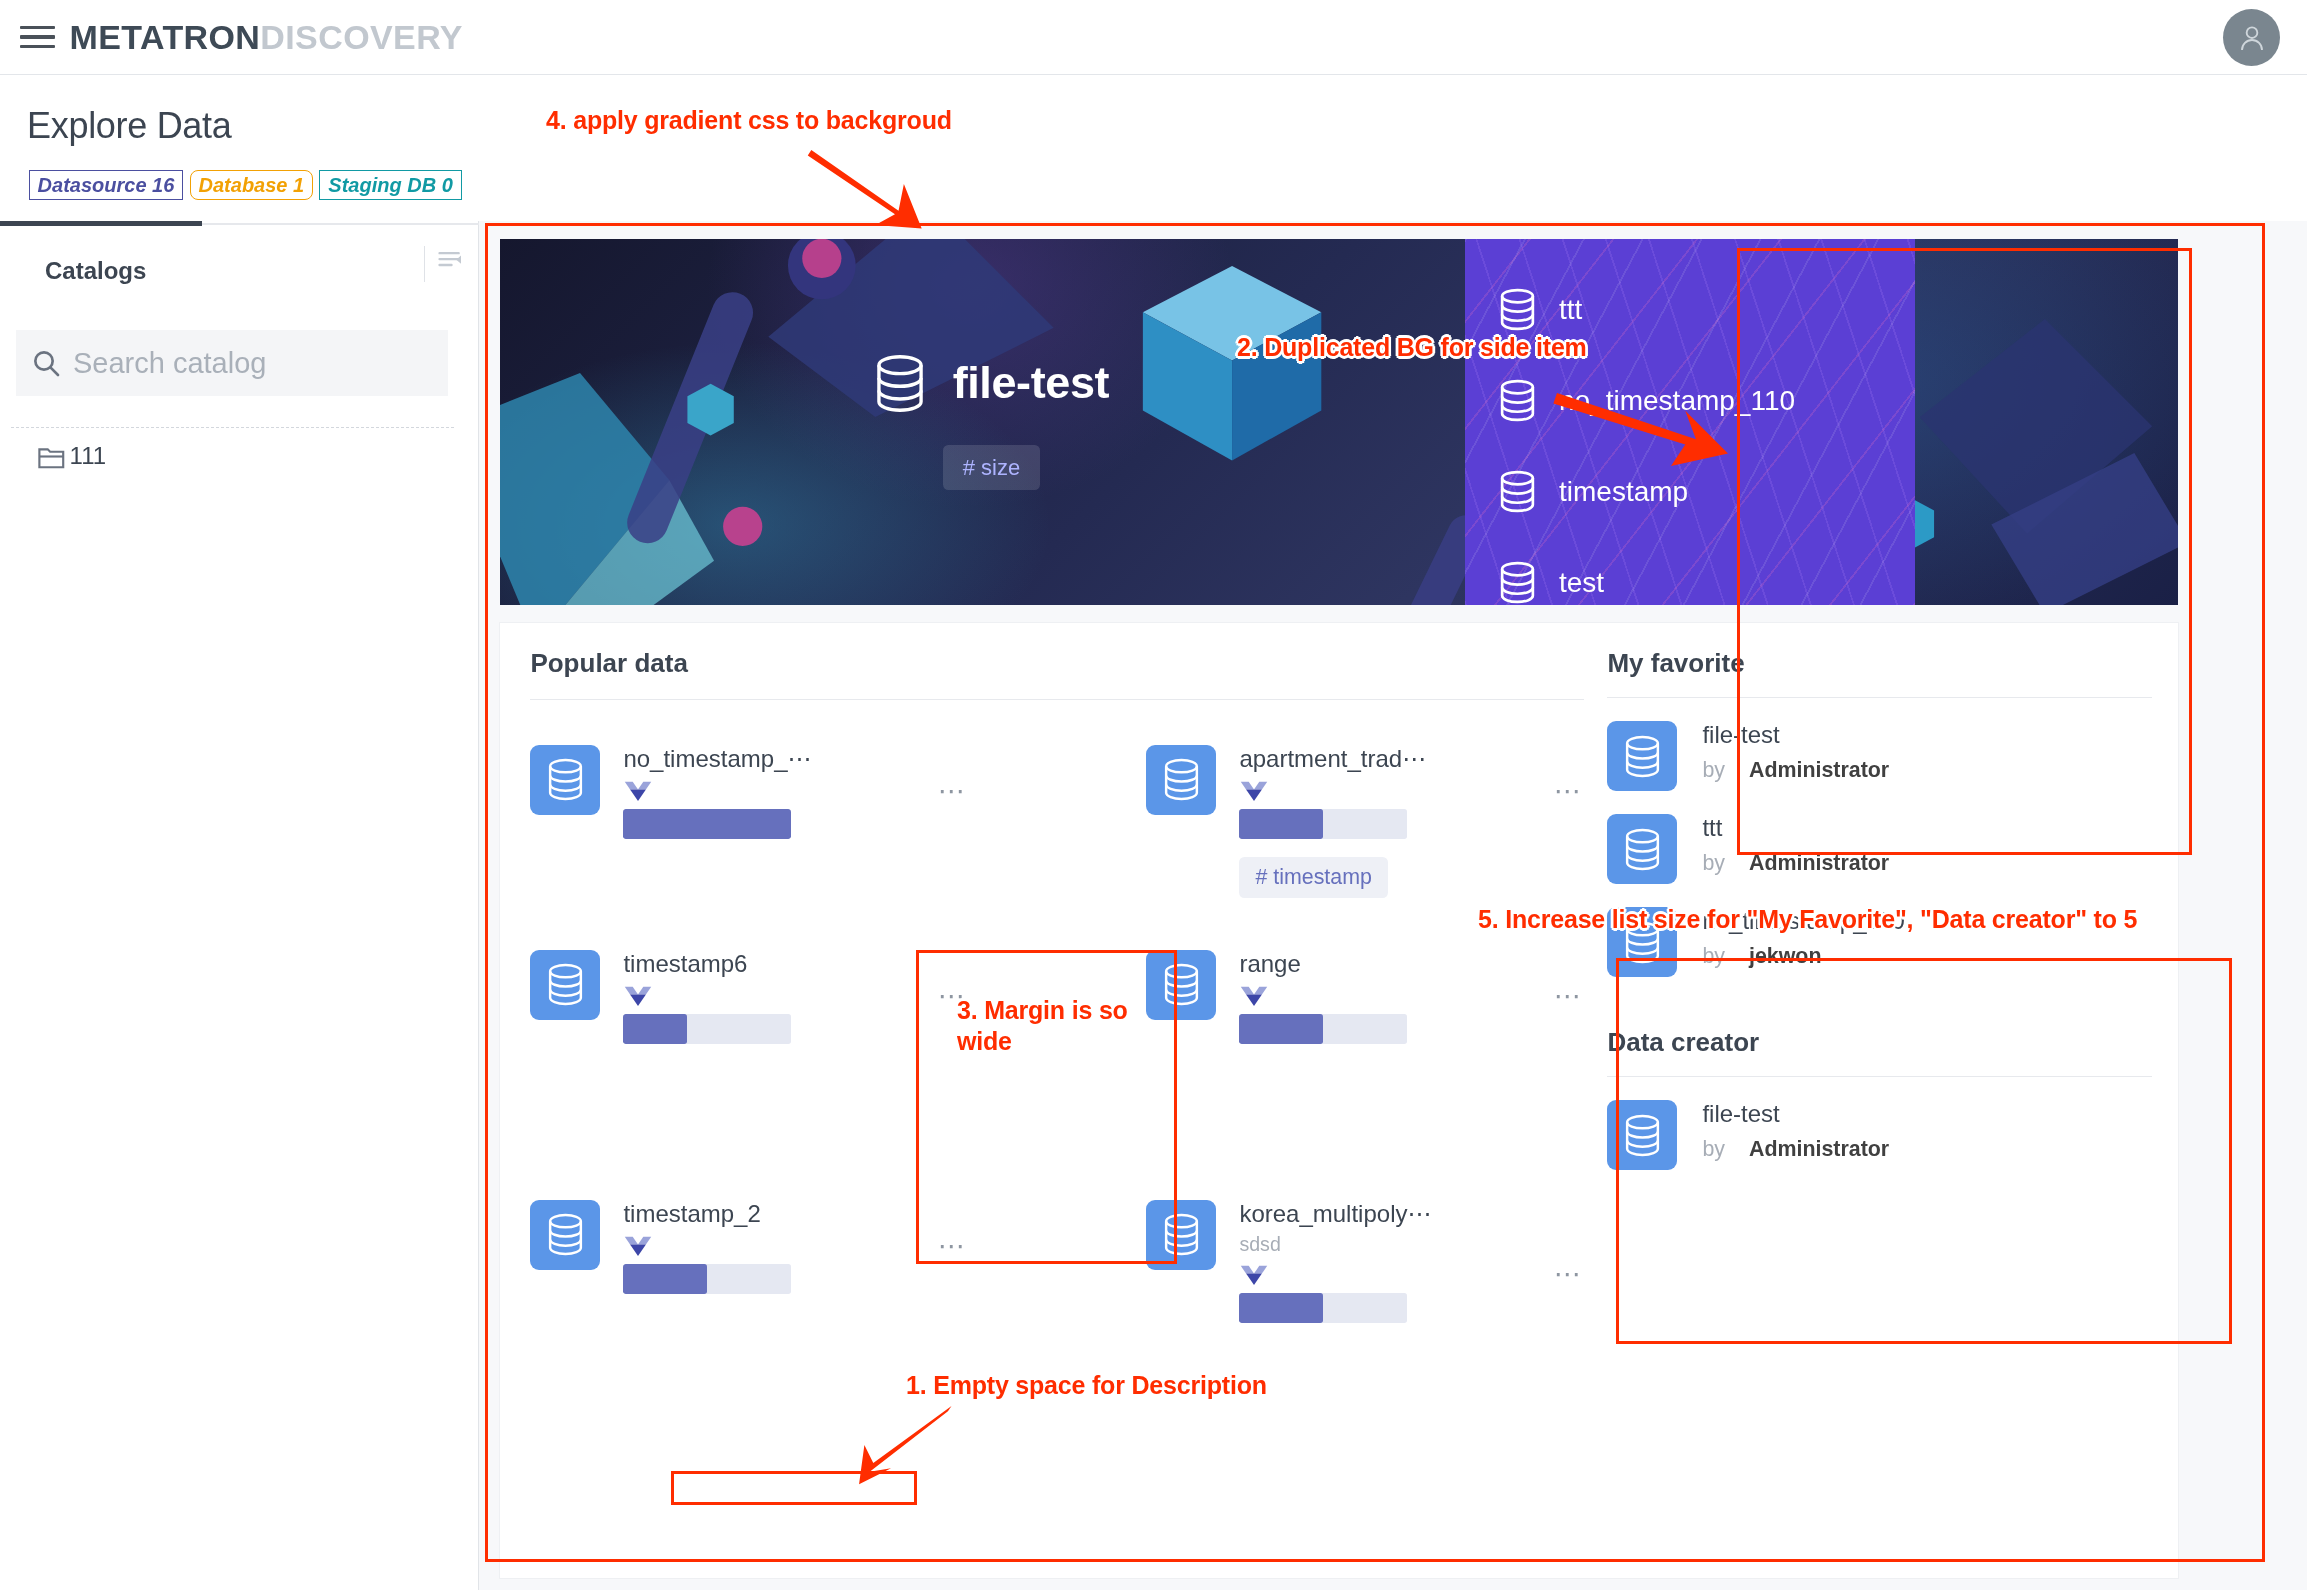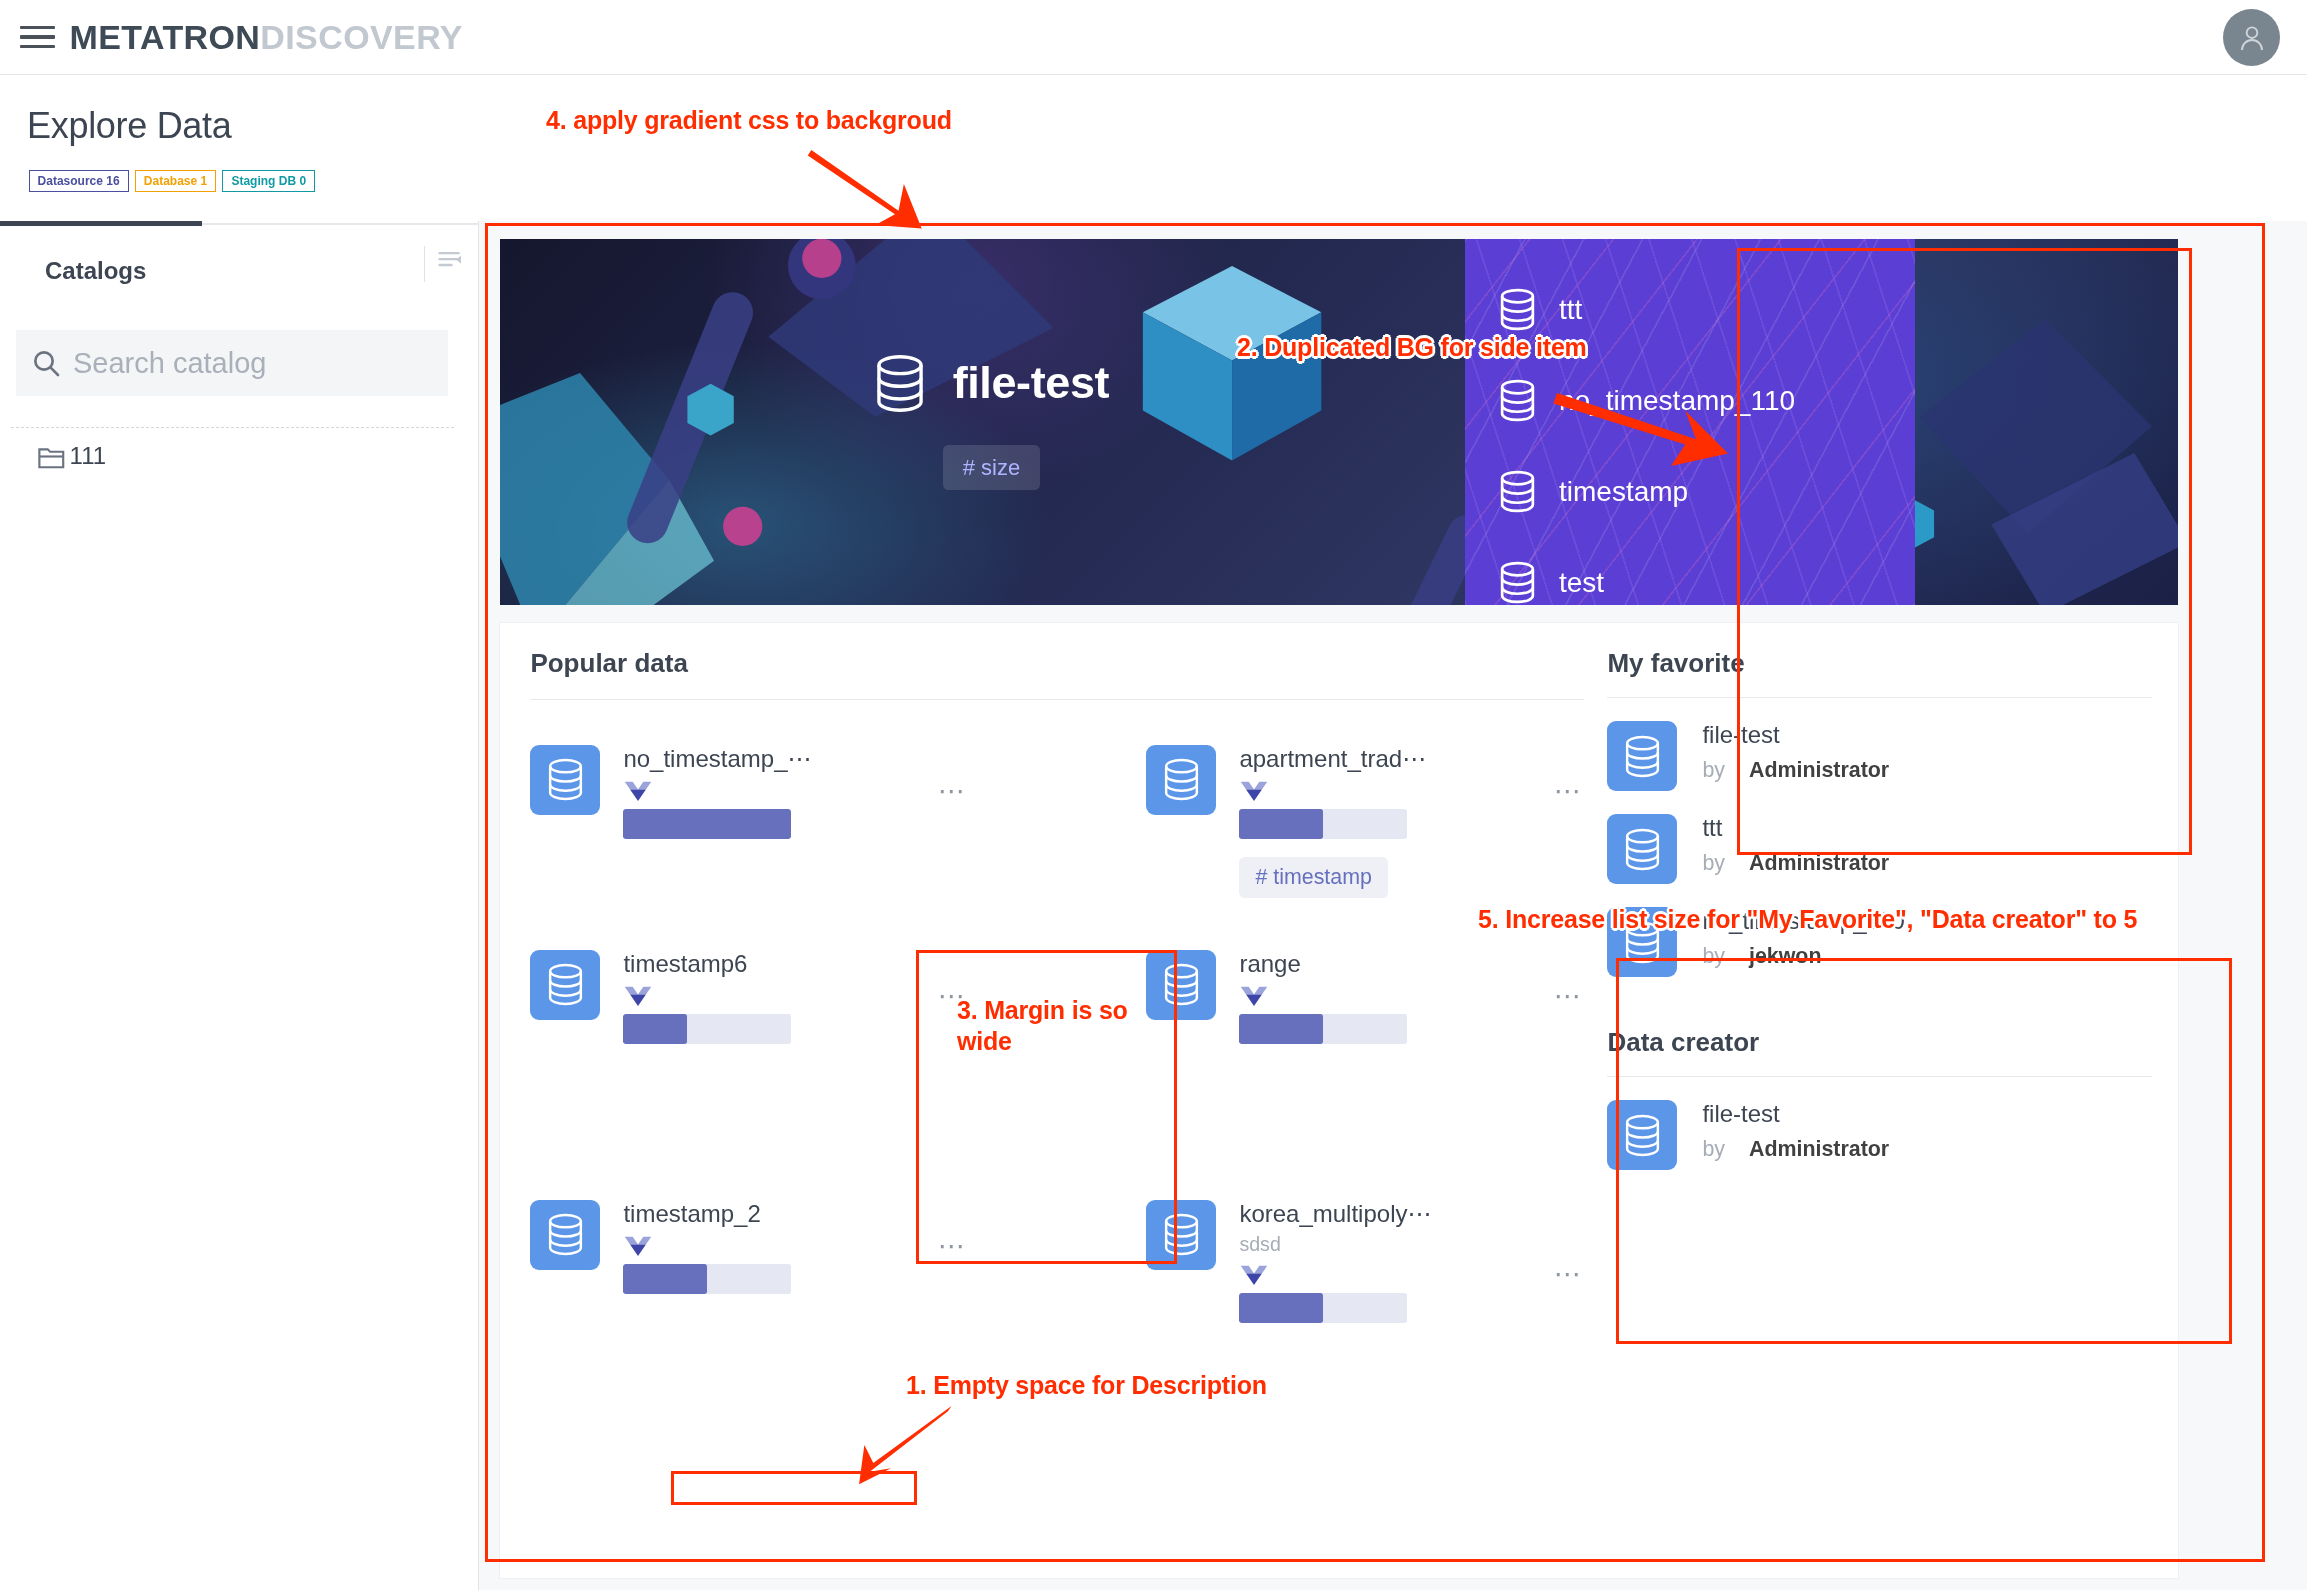--- a/index.html
+++ b/index.html
@@ -31,25 +31,25 @@
   }
   .avatar svg { width: 32px; height: 32px; }
 
   
   .page-title {
     position: absolute; left: 27px; top: 105px;
     font-size: 36px; font-weight: 400; color: #3c4551; letter-spacing: -0.3px;
   }
   .badges { position: absolute; left: 28.6px; top: 170px; display: flex; gap: 6.2px; }
   .badge {
-    font-size: 12px; font-weight: bold; padding: 3.6px 8px 4.5px 8px;
-    border: 1.8px solid; background: #fff; line-height: 1;
+    font-size: 20px; font-weight: bold; padding: 3.6px 8px 4.5px 8px;
+    border: 1.8px solid; background: #fff; line-height: 1; font-style: italic;
   }
   .badge.ds { color: #4b4fa0; border-color: #4b4fa0; }
-  .badge.db { color: #f2a104; border-color: #f2a104; }
+  .badge.db { color: #f2a104; border-color: #f2a104; border-radius: 8px; }
   .badge.sg { color: #119aa4; border-color: #119aa4; }
 
   
   .left-panel {
     position: absolute; left: 0; top: 221px; width: 479px; height: 1370px;
     background: #ffffff; border-right: 0.9px solid #e1e4e8;
   }
   .left-tabbar { position: relative; height: 62px; }
   .left-tabbar .activebar {
     position: absolute; left: 0; top: 0; width: 202px; height: 5.4px; background: #3c4551;

